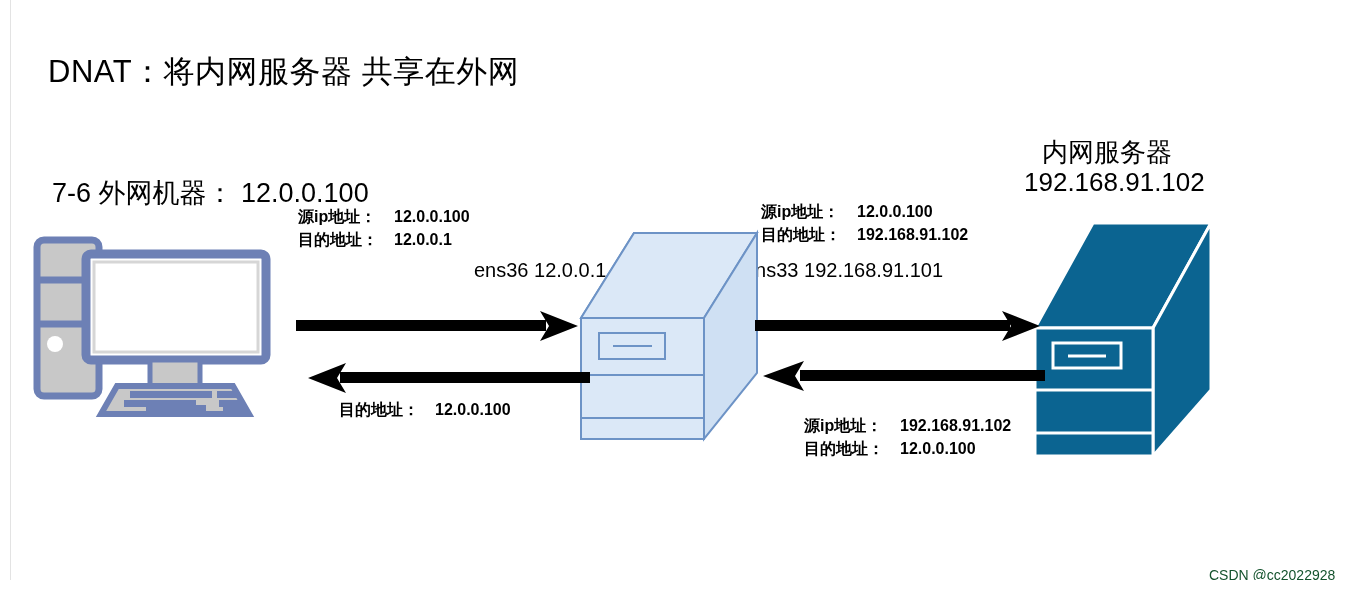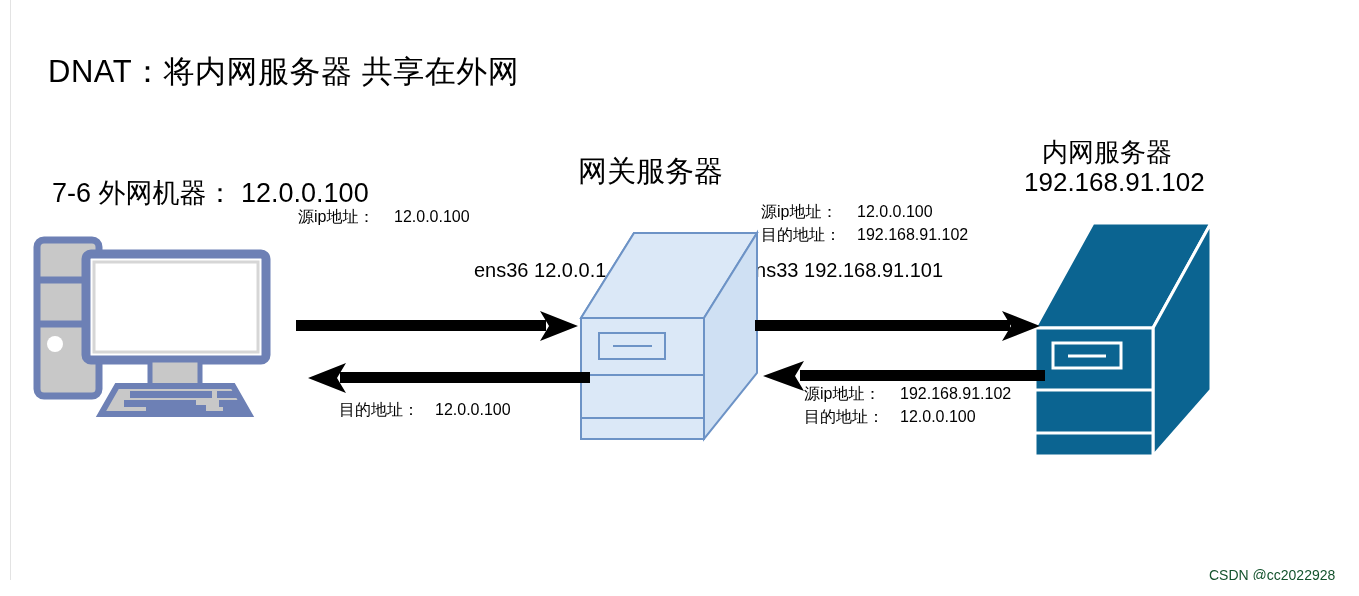--- a/index.html
+++ b/index.html
@@ -55,31 +55,31 @@
     font-size: 26px;
     white-space: nowrap;
     text-align: center;
   }
 
   .packet {
     font-size: 16px;
     line-height: 23px;
     white-space: nowrap;
   }
-  .packet .row { display: block; }
+  .packet .row { display: block; font-weight: bold; }
   .packet .k { display: inline-block; }
   .packet .v { display: inline-block; }
 
   #packet-out-left { left: 298px; top: 205px; }
   #packet-out-left .k { width: 96px; }
   #packet-in-left  { left: 339px; top: 398px; }
   #packet-in-left .k { width: 96px; }
   #packet-out-right { left: 761px; top: 200px; }
   #packet-out-right .k { width: 96px; }
-  #packet-in-right  { left: 804px; top: 382px; }
+  #packet-in-right  { left: 804px; top: 414px; }
   #packet-in-right .k { width: 96px; }
 
   #iface-ens36 {
     left: 434px; top: 259px;
     font-size: 20px;
     white-space: nowrap;
     margin-left: 40px;
   }
   #iface-ens33 {
     left: 744px; top: 259px;
@@ -115,30 +115,30 @@
 <body>
 
 <div id="canvas">
 
   <div class="abs" id="left-edge-rule"></div>
 
   <div class="abs" id="title">DNAT：将内网服务器 共享在外网</div>
 
   <div class="abs" id="ext-machine-label">7-6 外网机器： 12.0.0.100</div>
 
-  <div class="abs" id="gateway-title">网关服务器</div>
 
   <div class="abs" id="inner-title">内网服务器</div>
   <div class="abs" id="inner-ip">192.168.91.102</div>
 
   <div class="abs" id="iface-ens36">ens36 12.0.0.1</div>
   <div class="abs" id="iface-ens33">ens33  192.168.91.101</div>
 
   <div class="abs packet" id="packet-out-left">
     <span class="row"><span class="k">源ip地址：</span><span class="v">12.0.0.100</span></span>
+    <span class="row"><span class="k">目的地址：</span><span class="v">12.0.0.1</span></span>
   </div>
 
   <div class="abs packet" id="packet-out-right">
     <span class="row"><span class="k">源ip地址：</span><span class="v">12.0.0.100</span></span>
     <span class="row"><span class="k">目的地址：</span><span class="v">192.168.91.102</span></span>
   </div>
 
   <div class="abs packet" id="packet-in-left">
     <span class="row"><span class="k">目的地址：</span><span class="v">12.0.0.100</span></span>
   </div>

